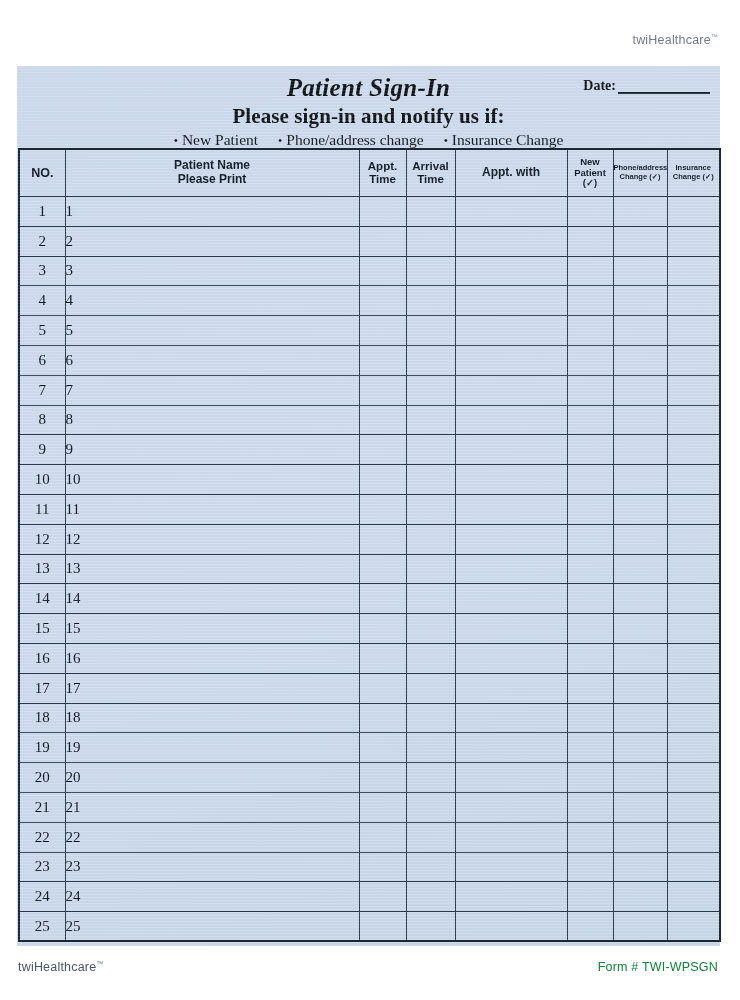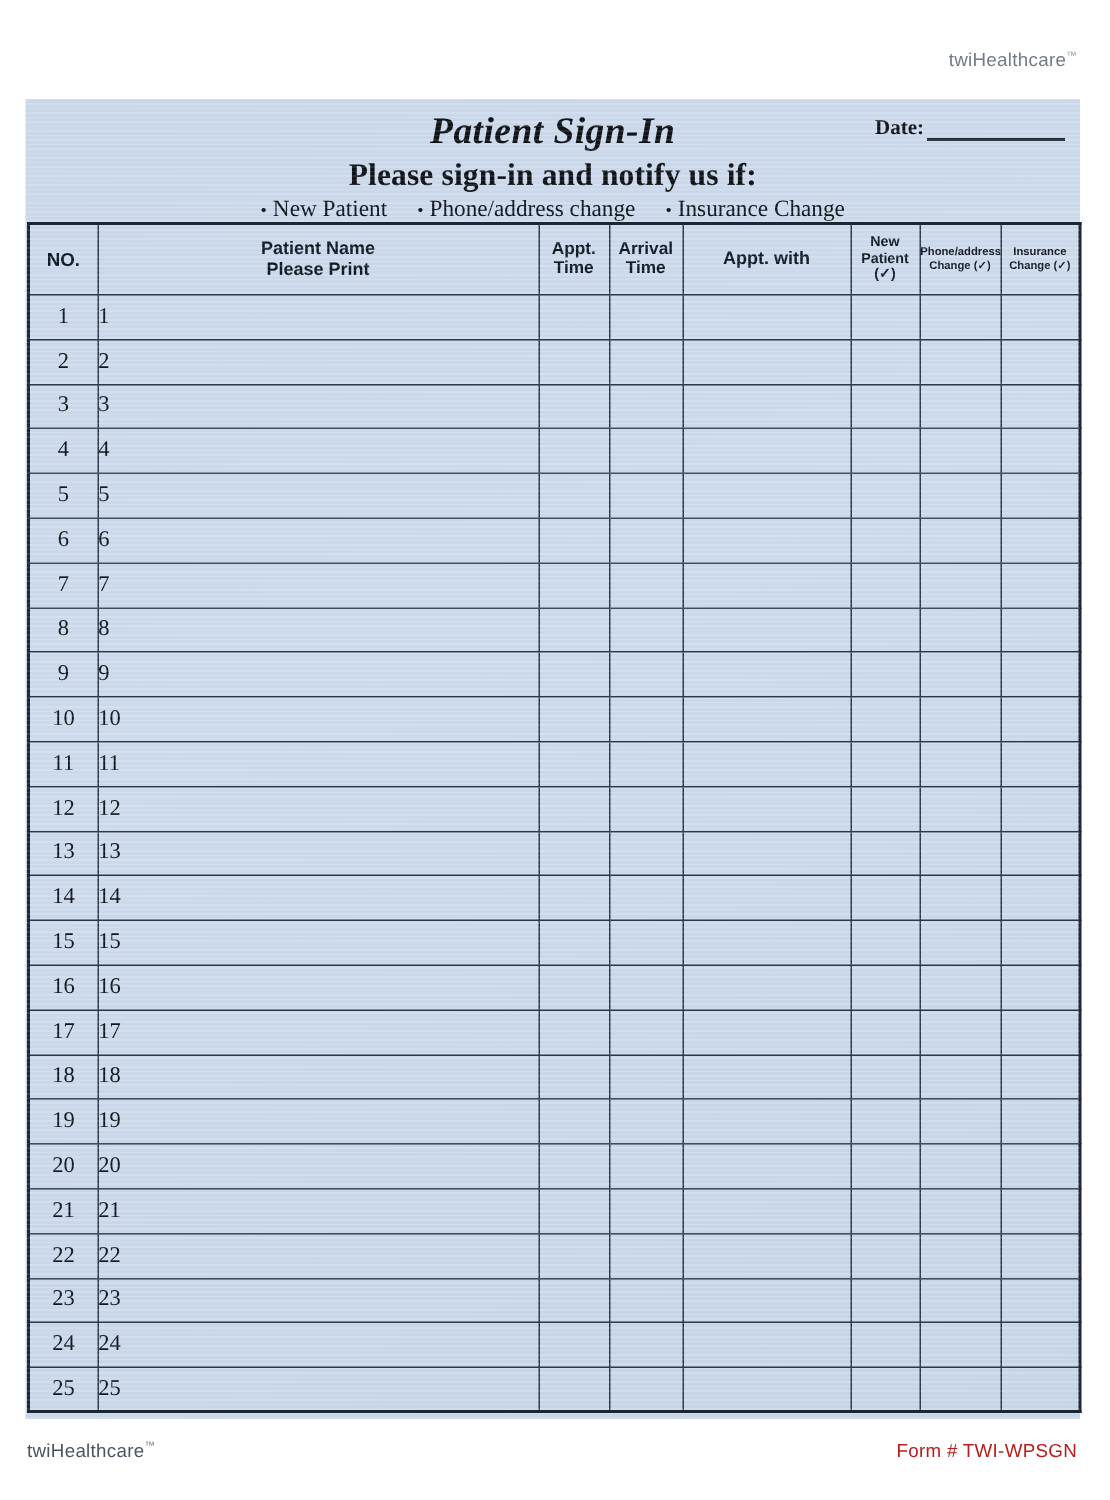--- a/index.html
+++ b/index.html
@@ -50,21 +50,21 @@
     vertical-align: super;
     opacity: .8;
   }
 
   .form-code {
     position: absolute;
     right: 22px;
     bottom: 26px;
     font-family: "Liberation Sans", sans-serif;
     font-size: 12.5px;
-    color: #b91c1c;
+    color: #15803d;
     letter-spacing: .2px;
     white-space: nowrap;
   }
 
   
   .form-sheet {
     position: absolute;
     left: 17px;
     top: 66px;
     width: 703px;

